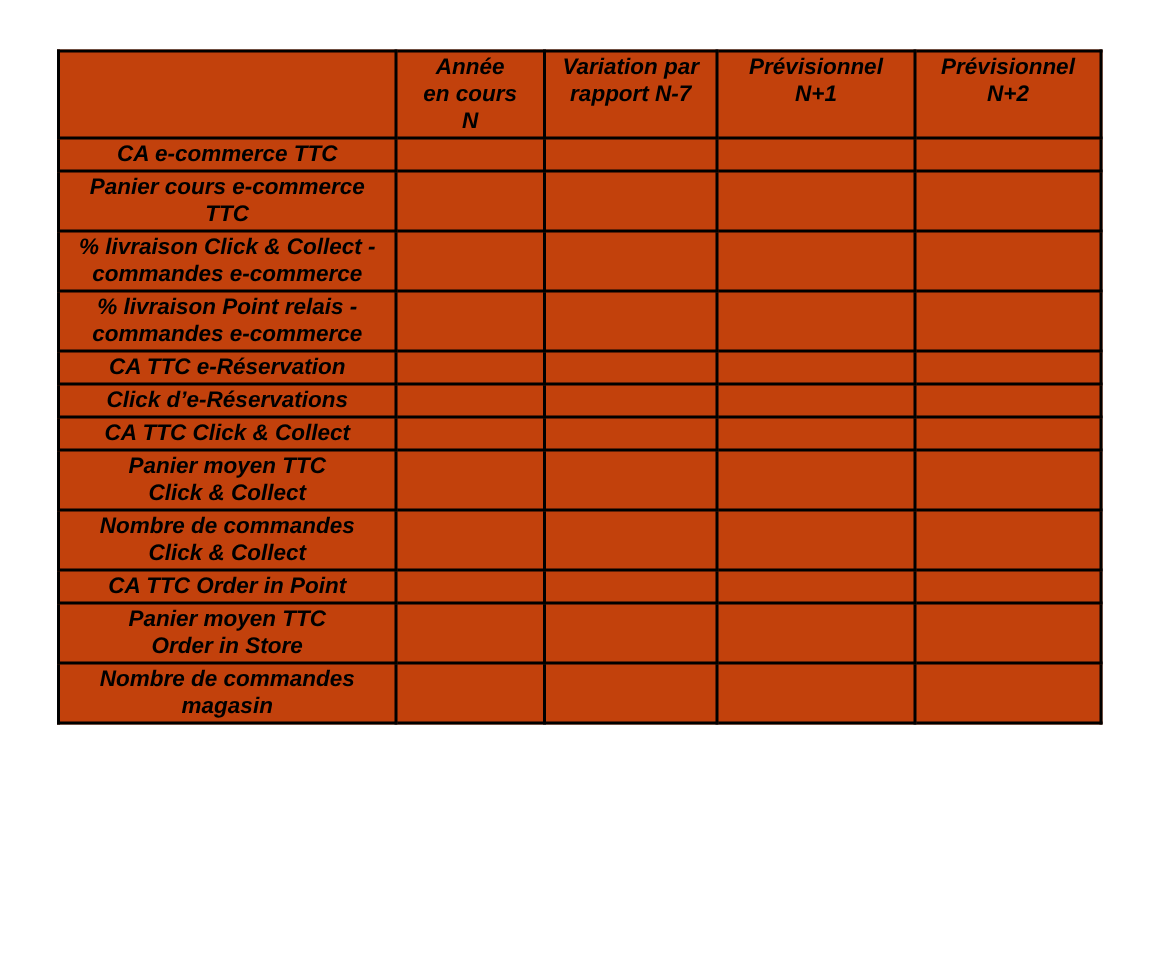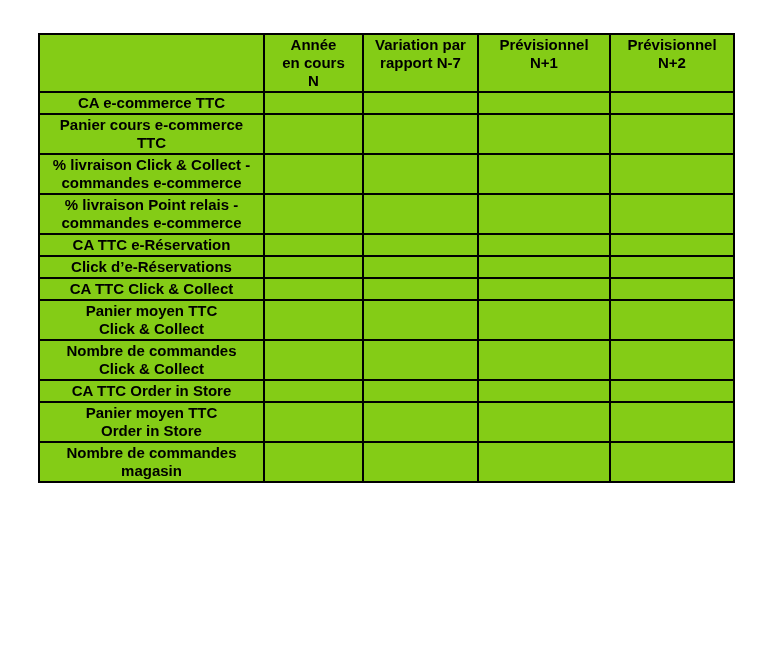--- a/index.html
+++ b/index.html
@@ -13,21 +13,22 @@
     overflow: hidden;
     position: relative;
     font-family: "Liberation Sans", sans-serif;
   }
   .kpi-table {
     position: absolute;
     left: 38px;
     top: 33px;
     border-collapse: collapse;
     table-layout: fixed;
-    background: #84cc16;
+    background: #c2410c;
+    font-style: italic;
   }
   .kpi-table col.c0 { width: 225px; }
   .kpi-table col.c1 { width: 99px; }
   .kpi-table col.c2 { width: 115px; }
   .kpi-table col.c3 { width: 132px; }
   .kpi-table col.c4 { width: 124px; }
   .kpi-table th, .kpi-table td {
     border: 2px solid #000000;
     padding: 1px 2px;
     vertical-align: top;
@@ -131,21 +132,21 @@
     </tr>
     <tr>
       <td class="label">Nombre de commandes
 Click &amp; Collect</td>
       <td class="value-cell"></td>
       <td class="value-cell"></td>
       <td class="value-cell"></td>
       <td class="value-cell"></td>
     </tr>
     <tr>
-      <td class="label">CA TTC Order in Store</td>
+      <td class="label">CA TTC Order in Point</td>
       <td class="value-cell"></td>
       <td class="value-cell"></td>
       <td class="value-cell"></td>
       <td class="value-cell"></td>
     </tr>
     <tr>
       <td class="label">Panier moyen TTC
 Order in Store</td>
       <td class="value-cell"></td>
       <td class="value-cell"></td>

